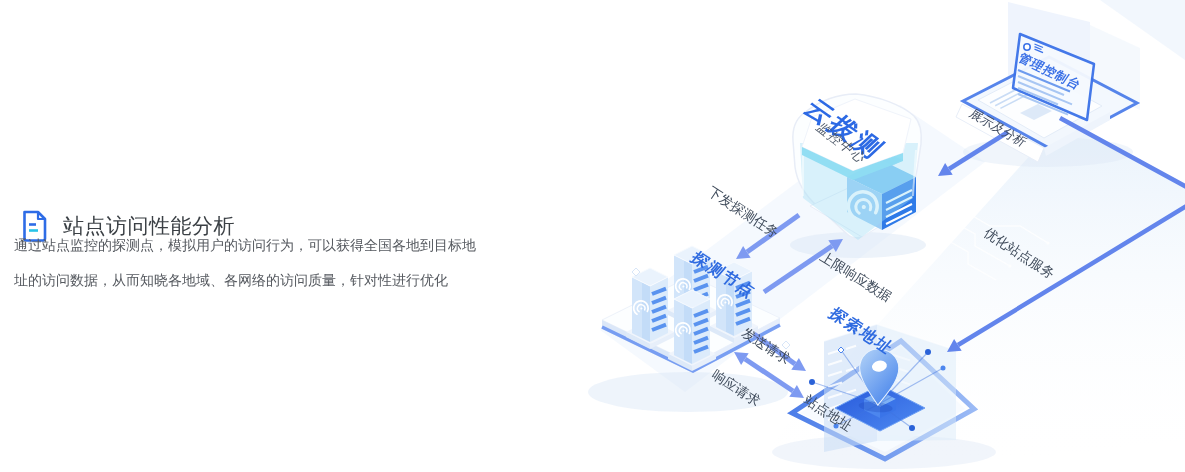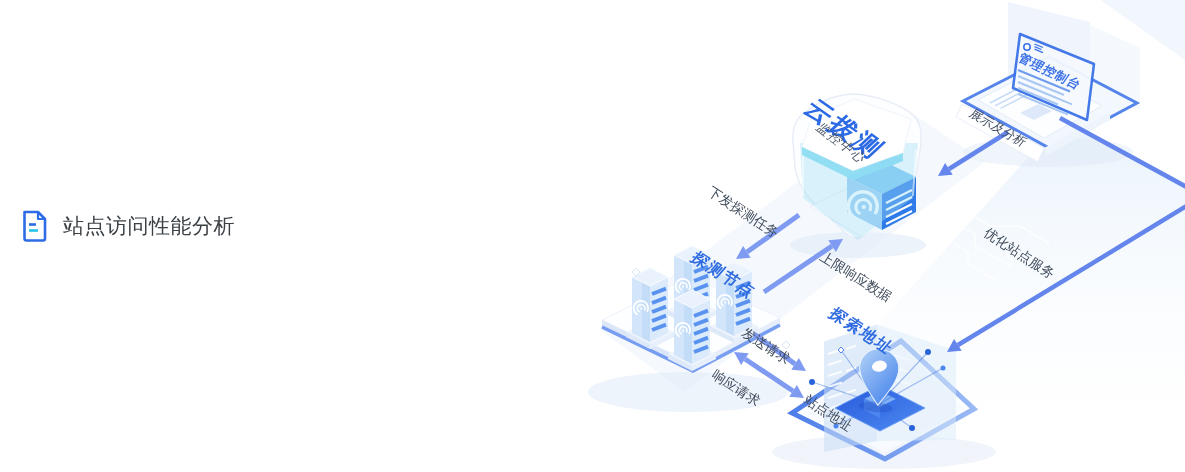--- a/index.html
+++ b/index.html
@@ -44,20 +44,21 @@
   <div class="feature">
     <div class="feature-head">
       <svg class="doc-icon" viewBox="0 0 27 32">
         <path d="M 3.5,2 H 17 L 24,9 V 28.5 a2,2 0 0 1 -2,2 H 5.5 a2,2 0 0 1 -2,-2 Z" fill="#ffffff" stroke="#2e6ce6" stroke-width="2.6" stroke-linejoin="round"></path>
         <path d="M 17,2 L 17,9 L 24,9" fill="none" stroke="#2e6ce6" stroke-width="2.2" stroke-linejoin="round"></path>
         <line x1="8" y1="14.5" x2="15" y2="14.5" stroke="#2e6ce6" stroke-width="2.6"></line>
         <line x1="8" y1="20.5" x2="17" y2="20.5" stroke="#28c3e8" stroke-width="2.6"></line>
       </svg>
       <h2 class="feature-title">站点访问性能分析</h2>
     </div>
+    <p class="feature-desc">通过站点监控的探测点，模拟用户的访问行为，可以获得全国各地到目标地址的访问数据，从而知晓各地域、各网络的访问质量，针对性进行优化</p>
   </div>
 
   <div class="diagram">
 
     <svg class="art" width="1185" height="472" viewBox="0 0 1185 472">
       <defs>
         <linearGradient id="gband" x1="0" y1="0" x2="0" y2="1">
           <stop offset="0" stop-color="#dcebfa" stop-opacity="0.75"></stop>
           <stop offset="1" stop-color="#ffffff" stop-opacity="0"></stop>
         </linearGradient>

